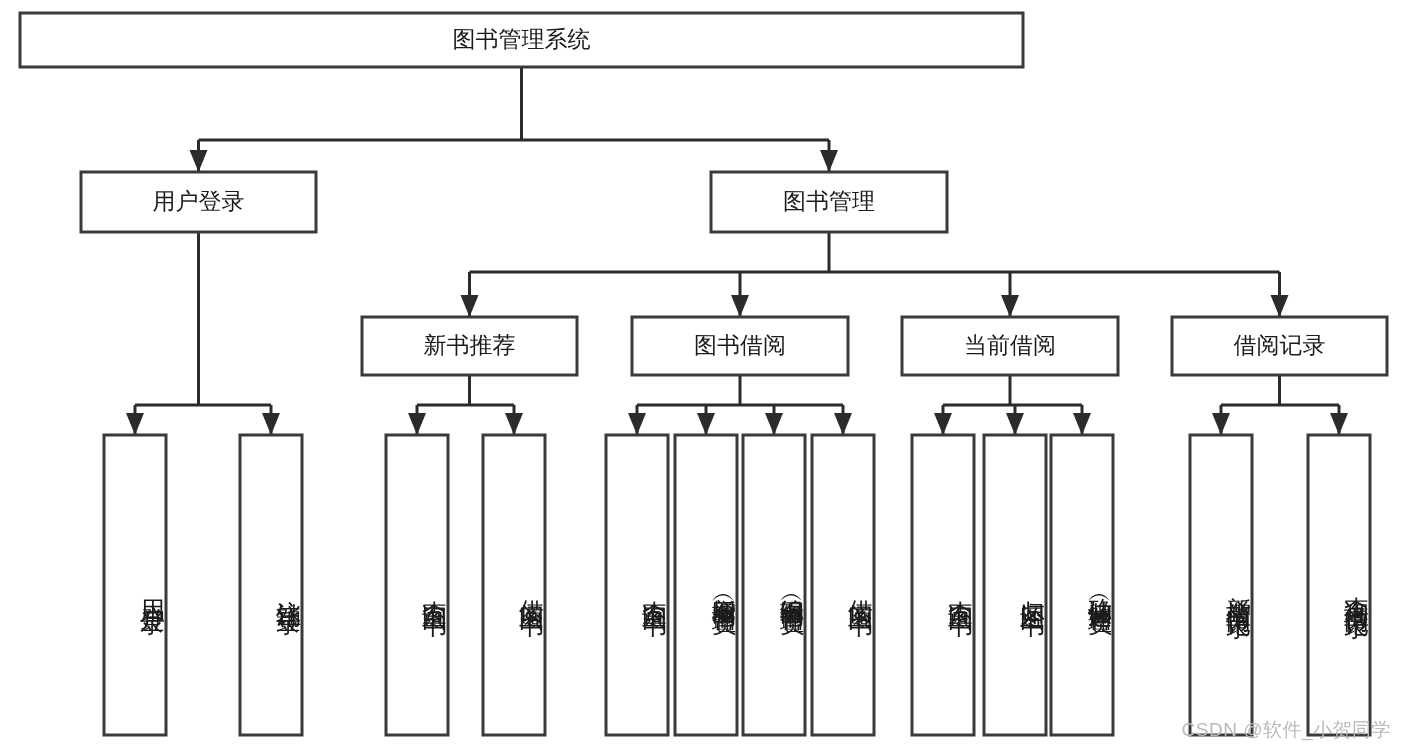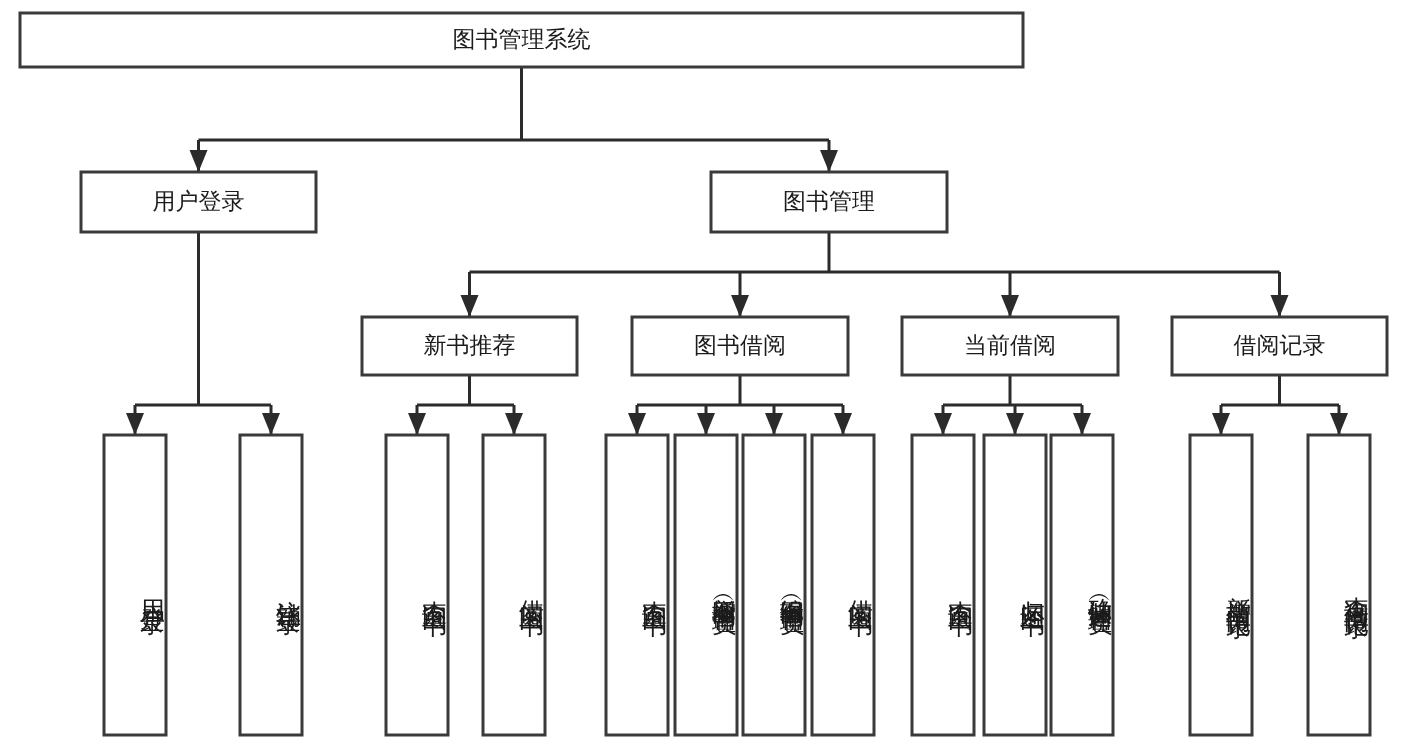--- a/index.html
+++ b/index.html
@@ -174,13 +174,14 @@
       <div class="node-label-v" style="left: 606px; top: 447px; width: 62px; height: 282px; font-size: 25px; letter-spacing: 4px;">查询图书</div>
       <div class="node-label-v" style="left: 675px; top: 447px; width: 62px; height: 282px; font-size: 24px; letter-spacing: 2px;">新增图书（管理员）</div>
       <div class="node-label-v" style="left: 743px; top: 447px; width: 62px; height: 282px; font-size: 24px; letter-spacing: 2px;">编辑图书（管理员）</div>
       <div class="node-label-v" style="left: 812px; top: 447px; width: 62px; height: 282px; font-size: 25px; letter-spacing: 4px;">借阅图书</div>
       <div class="node-label-v" style="left: 912px; top: 447px; width: 62px; height: 282px; font-size: 25px; letter-spacing: 4px;">查询图书</div>
       <div class="node-label-v" style="left: 984px; top: 447px; width: 62px; height: 282px; font-size: 25px; letter-spacing: 4px;">归还图书</div>
       <div class="node-label-v" style="left: 1051px; top: 447px; width: 62px; height: 282px; font-size: 24px; letter-spacing: 2px;">确认归还（管理员）</div>
       <div class="node-label-v" style="left: 1190px; top: 447px; width: 62px; height: 282px; font-size: 25px; letter-spacing: 4px;">新增借阅记录</div>
       <div class="node-label-v" style="left: 1308px; top: 447px; width: 62px; height: 282px; font-size: 25px; letter-spacing: 4px;">查询借阅记录</div>
     </div>
+  <div class="watermark">CSDN @软件_小贺同学</div>
 </div>
 
 </body></html>

